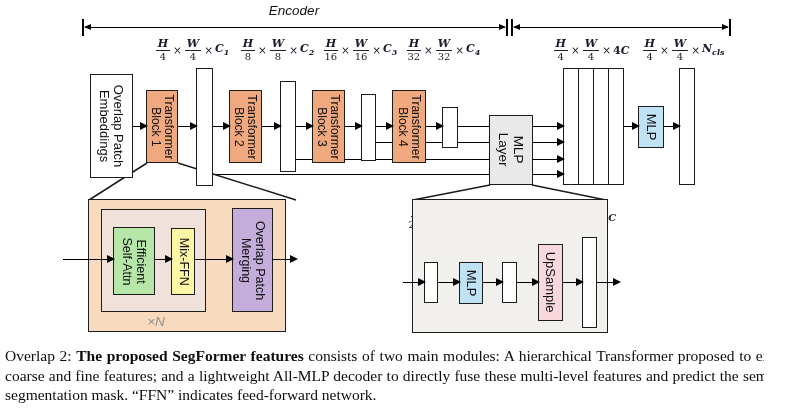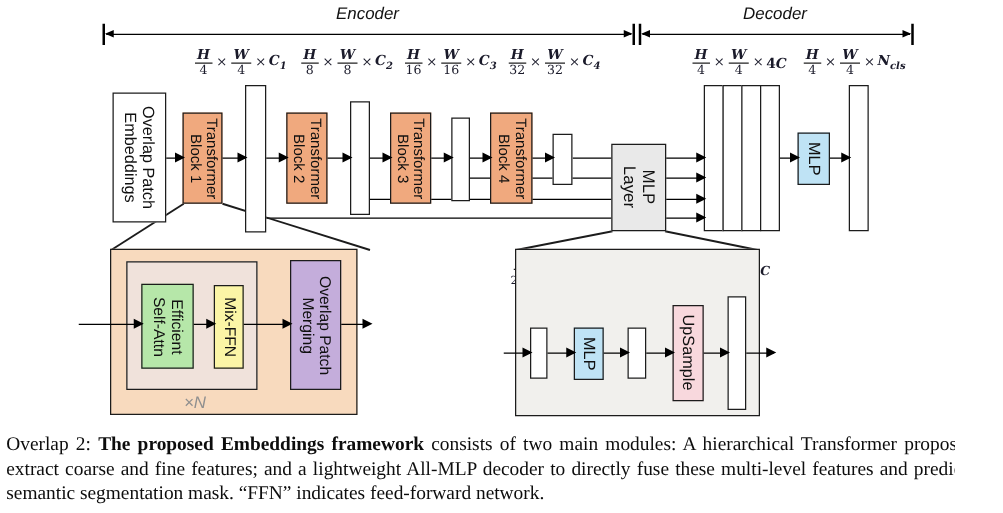--- a/index.html
+++ b/index.html
@@ -42,21 +42,20 @@
       font-family:"Liberation Serif",serif;font-size:15.5px;line-height:1.27;color:#0d0d0d;
       text-align:justify;z-index:2;}
   svg.overlay{position:absolute;left:0;top:0;z-index:2;pointer-events:none;}
 </style>
 </head>
 <body>
 
 <div id="fig">
 
   <div class="spanlab" style="left:154px;top:3px;width:280px;">Encoder</div>
-  <div class="spanlab" style="left:480px;top:3px;width:280px;">Decoder</div>
   <div class="tick" style="left:82px;top:19px;"></div>
   <div class="tick" style="left:506px;top:19px;"></div>
   <div class="tick" style="left:511px;top:19px;"></div>
   <div class="tick" style="left:729px;top:19px;"></div>
   <div class="meas" style="left:85px;top:27px;width:420px;"></div>
   <div class="meas" style="left:514px;top:27px;width:214px;"></div>
 
   <div class="dim" style="left:137px;top:38px;width:110px;height:24px;">
       <span class="frac">
         <span class="n">H</span>
@@ -282,16 +281,16 @@
   <div class="box" style="left:582px;top:237px;width:15px;height:91px;"></div>
 
   <div class="hline head-r" style="left:403px;top:282px;width:21px;"></div>
   <div class="hline head-r" style="left:438px;top:282px;width:21px;"></div>
   <div class="hline head-r" style="left:483px;top:282px;width:19px;"></div>
   <div class="hline head-r" style="left:517px;top:282px;width:21px;"></div>
   <div class="hline head-r" style="left:563px;top:282px;width:19px;"></div>
   <div class="hline head-r" style="left:597px;top:282px;width:22px;"></div>
 
   <div id="caption">
-    <span>Overlap 2: </span><b>The proposed Embeddings framework</b><span> consists of two main modules: A hierarchical Transformer proposed to extract coarse and fine features; and a lightweight All-MLP decoder to directly fuse these multi-level features and predict the semantic segmentation mask. “FFN” indicates feed-forward network.</span>
+    <span>Overlap 2: </span><b>The proposed SegFormer features</b><span> consists of two main modules: A hierarchical Transformer proposed to extract coarse and fine features; and a lightweight All-MLP decoder to directly fuse these multi-level features and predict the semantic segmentation mask. “FFN” indicates feed-forward network.</span>
   </div>
 
 </div>
 
 </body></html>

